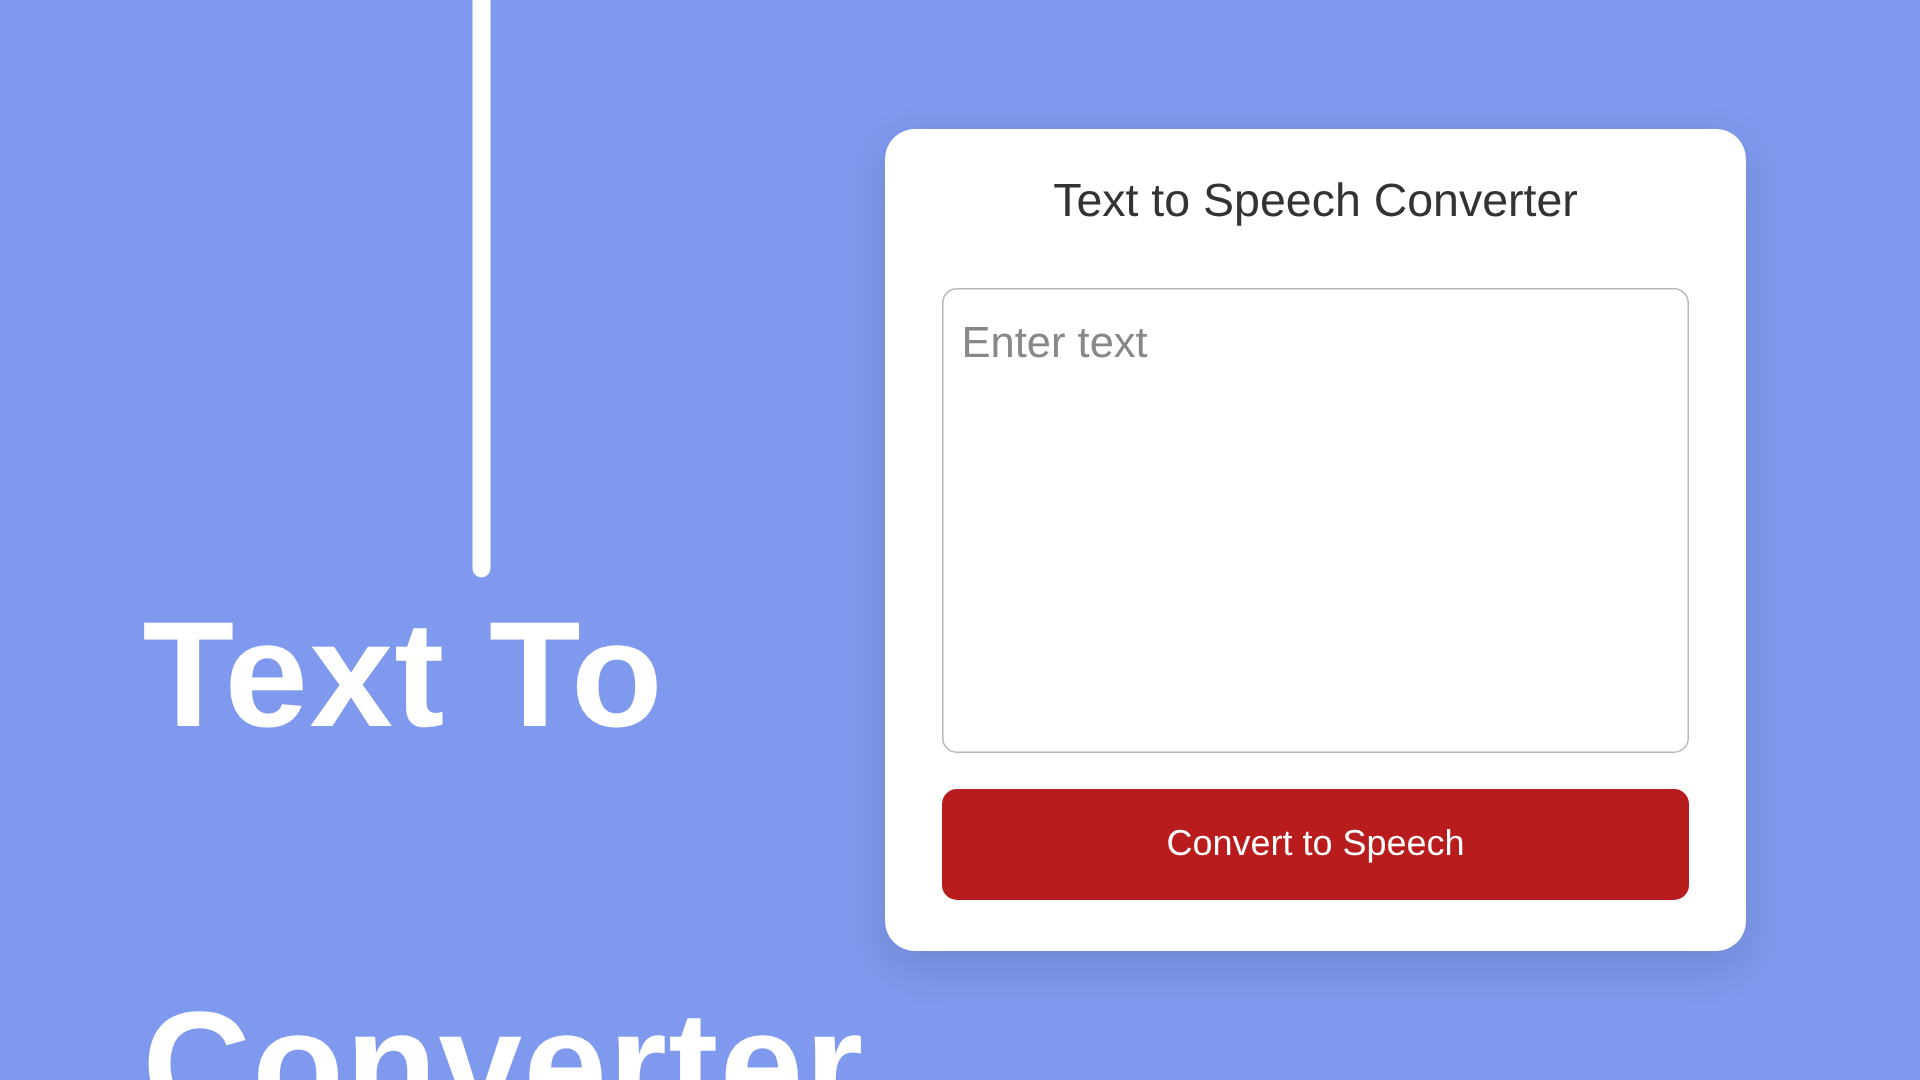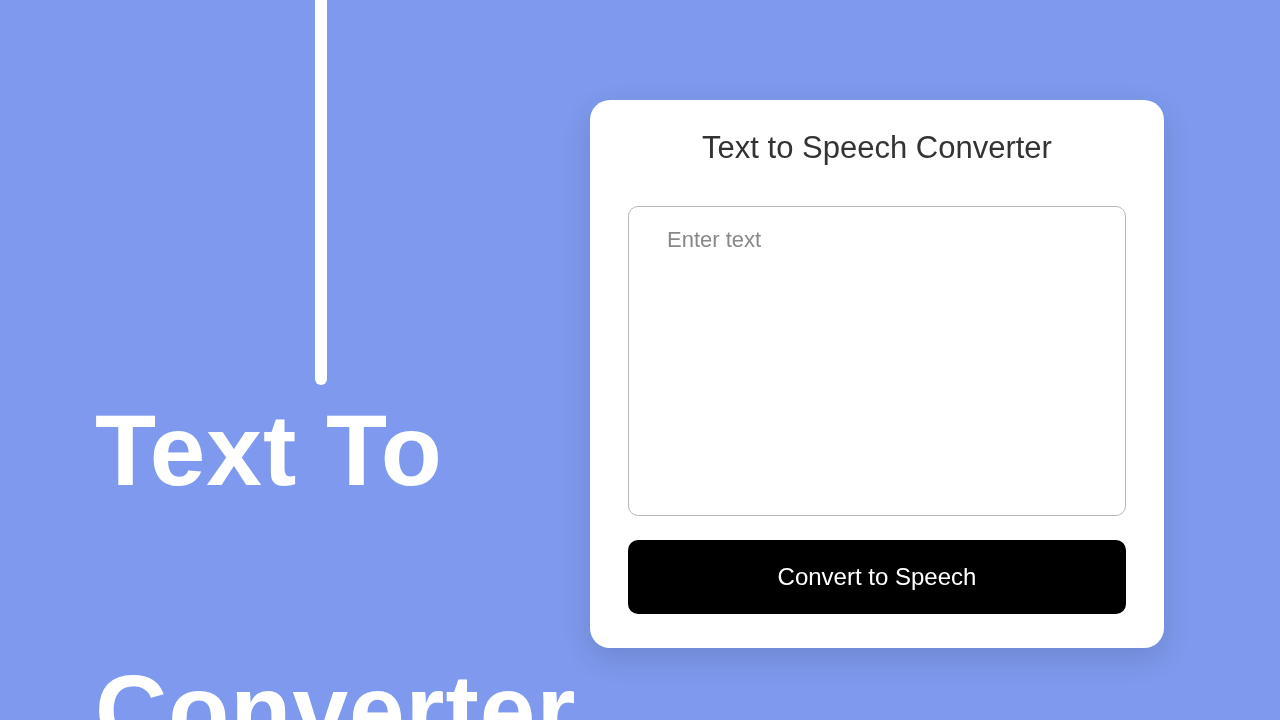--- a/index.html
+++ b/index.html
@@ -39,21 +39,21 @@
       font-weight: 700;
       line-height: 1.3;
       font-family: 'Arial Narrow', 'Impact', sans-serif;
       font-stretch: condensed;
       letter-spacing: 1px;
     }
     
     .card {
       position: absolute;
       left: 590px;
-      top: 100px;
+      top: 86px;
       width: 574px;
       height: 548px;
       background-color: #ffffff;
       border-radius: 20px;
       padding: 30px 38px 34px 38px;
       box-shadow: 0 10px 30px rgba(0, 0, 0, 0.12);
       display: flex;
       flex-direction: column;
     }
     
@@ -64,37 +64,37 @@
       text-align: center;
       margin-bottom: 40px;
       font-family: 'Segoe UI', sans-serif;
     }
     
     .text-input {
       width: 100%;
       flex: 1;
       border: 1px solid #b8b8b8;
       border-radius: 10px;
-      padding: 20px 38px;
-      font-size: 22px;
+      padding: 20px 12px;
+      font-size: 29px;
       font-family: 'Segoe UI', sans-serif;
       color: #333333;
       resize: none;
       outline: none;
       margin-bottom: 24px;
     }
     
     .text-input::placeholder {
       color: #888888;
     }
     
     .convert-button {
       width: 100%;
       height: 74px;
-      background-color: #000000;
+      background-color: #b91c1c;
       border: none;
       border-radius: 10px;
       color: #ffffff;
       font-size: 24px;
       font-weight: 400;
       font-family: 'Segoe UI', sans-serif;
       cursor: pointer;
     }
   </style>
 </head>

